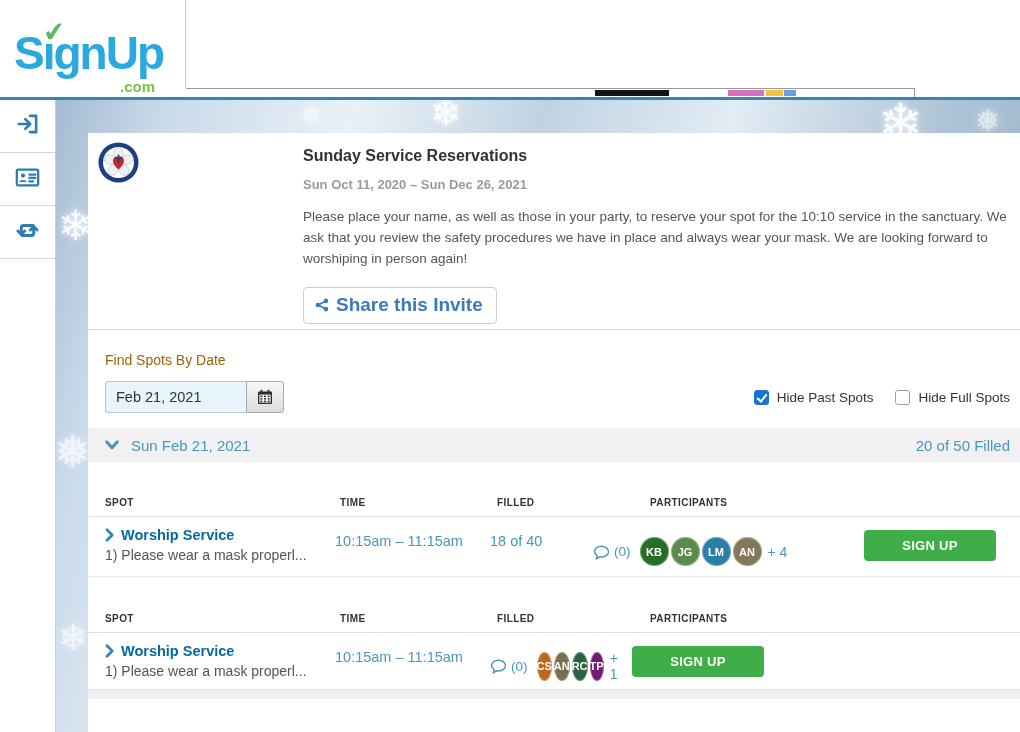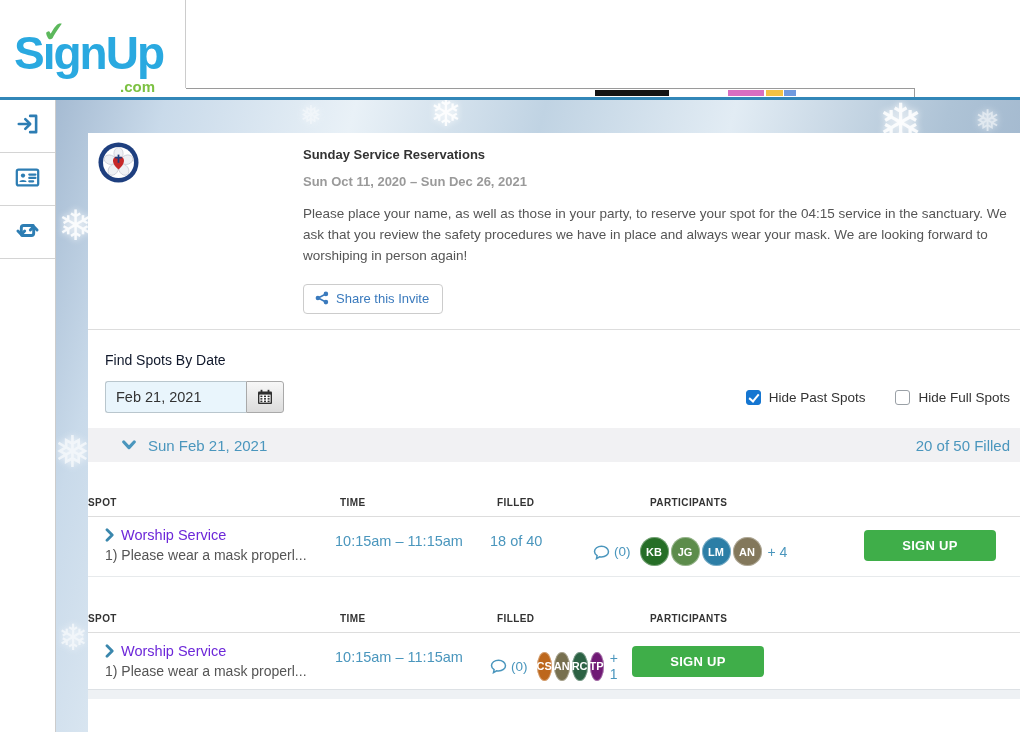--- a/index.html
+++ b/index.html
@@ -43,69 +43,69 @@
   .side-cell svg { stroke:#2d7db3; }
 
   
   .card { position:absolute; left:88px; top:133px; width:932px; height:599px;
           background:#fff; z-index:3; }
 
   
   .event-header { position:relative; height:197px; border-bottom:1px solid #ddd;
                   padding:14px 10px 0 215px; }
   .org-logo { position:absolute; left:10px; top:9px; width:41px; height:41px; }
-  .event-title { font-size:13px; font-weight:bold; color:#333; }
+  .event-title { font-size:16px; font-weight:bold; color:#333; }
   .event-dates { margin-top:12px; font-size:13px; font-weight:bold; color:#9a9a9a; }
   .event-desc { margin-top:15px; width:710px; font-size:13.5px; color:#555; line-height:1.55; }
   .share-btn { margin-top:17px; display:inline-flex; align-items:center; gap:7px;
                padding:6px 13px 7px 11px; background:#fff; border:1px solid #ccc;
-               border-radius:4px; color:#3a7abd; font-size:13px; cursor:pointer;
-               font-family:"Liberation Sans",sans-serif; }
+               border-radius:4px; color:#3a7abd; font-size:19px; cursor:pointer;
+               font-family:"Liberation Sans",sans-serif;font-weight:bold; }
 
   
   .filters { padding:22px 10px 0 17px; height:98px; }
-  .find-label { font-size:14px; color:#0f172a; }
+  .find-label { font-size:14px; color:#a16207; }
   .filters-row { display:flex; justify-content:space-between; align-items:center; margin-top:13px; }
   .date-group { display:flex; }
   .date-input { width:141px; height:32px; background:#e9f5fc; border:1px solid #b9c6cd;
                 border-right:none; border-radius:3px 0 0 3px; padding:0 10px;
                 font-size:14.5px; color:#333; font-family:"Liberation Sans",sans-serif; }
   .cal-btn { width:38px; height:32px; border:1px solid #a9a9a9; border-radius:0 3px 3px 0;
              background:linear-gradient(#f7f7f7,#dcdcdc); display:flex; align-items:center;
              justify-content:center; cursor:pointer; }
-  .check-group { display:flex; align-items:center; gap:30px; }
+  .check-group { display:flex; align-items:center; gap:22px; }
   .check-item { display:flex; align-items:center; gap:8px; cursor:pointer; }
   .checkbox { width:15px; height:15px; border:1px solid #9aa0a6; border-radius:3px;
               background:#fff; position:relative; display:inline-block; }
   .checkbox.checked { background:#1576d1; border-color:#1576d1; }
   .checkbox.checked::after { content:""; position:absolute; left:4.5px; top:1.5px;
               width:4px; height:8px; border:solid #fff; border-width:0 2px 2px 0;
               transform:rotate(40deg); }
   .check-label { font-size:13.5px; color:#333; }
 
   
   .section-bar { height:34px; background:#f1f1f3; display:flex; align-items:center;
-                 padding:0 10px 0 34px; cursor:pointer; }
+                 padding:0 10px 0 17px; cursor:pointer; }
   .section-bar .chev { margin-right:12px; display:flex; }
   .section-date { font-size:15px; color:#4a96bd; }
   .section-filled { margin-left:auto; font-size:15px; color:#4a96bd; }
 
   
   .thead, .trow { display:grid; grid-template-columns:247px 155px 103px 195px 1fr; }
   .thead { height:55px; align-items:end; padding-bottom:8px; border-bottom:1px solid #ddd; }
   .th { font-size:10px; font-weight:bold; color:#333; letter-spacing:.4px; }
-  .th-spot { }
+  .th-spot { padding-left:17px; }
   .th-time { padding-left:5px; }
   .th-filled { padding-left:7px; }
   .th-participants { padding-left:57px; }
 
   .trow { height:60px; border-bottom:1px solid #e7eaec; }
   .cell-spot { padding:10px 0 0 17px; }
   .spot-name { display:flex; align-items:center; gap:7px; font-size:14.5px;
-               font-weight:normal; color:#6d28d9; cursor:pointer; }
+               font-weight:bold; color:#0369a1; cursor:pointer; }
   .spot-note { margin-top:4px; font-size:14px; color:#555; }
   .cell-time, .cell-filled { padding-top:16px; font-size:14.5px; color:#4a96bd; }
   .cell-participants { padding-top:10px; display:flex; align-items:center; }
   .comments { display:flex; align-items:center; gap:4px; color:#4a96bd; font-size:13.5px;
               cursor:pointer; margin-right:9px; }
   .avatar { width:29px; height:29px; border-radius:50%; color:#fff; font-size:11px;
             font-weight:bold; display:flex; align-items:center; justify-content:center;
             margin-right:2px; cursor:pointer; box-shadow:inset 0 0 0 1px rgba(255,255,255,.35); }
   .more-count { margin-left:4px; font-size:14px; color:#4a96bd; cursor:pointer; }
   .cell-action { display:flex; justify-content:flex-end; padding-right:24px; }
@@ -194,21 +194,21 @@
           <ellipse cx="15.2" cy="27.7" rx="4.6" ry="6" transform="rotate(216 15.2 27.7)"></ellipse>
           <ellipse cx="12" cy="17.7" rx="4.6" ry="6" transform="rotate(288 12 17.7)"></ellipse>
         </g>
         <path d="M20.5 27.5 C14.2 22.6 13.6 16.8 17.2 15.1 C19.2 14.2 20.5 15.8 20.5 17 C20.5 15.8 21.8 14.2 23.8 15.1 C27.4 16.8 26.8 22.6 20.5 27.5 Z" fill="#c62828"></path>
         <rect x="19.6" y="12.6" width="1.8" height="8.2" fill="#1e3f7f"></rect>
         <rect x="17.2" y="14.8" width="6.6" height="1.7" fill="#1e3f7f"></rect>
       </svg>
     </span>
     <div class="event-title">Sunday Service Reservations</div>
     <div class="event-dates">Sun Oct 11, 2020 – Sun Dec 26, 2021</div>
-    <div class="event-desc">Please place your name, as well as those in your party, to reserve your spot for the 04:15 service in the sanctuary. We ask that you review the safety procedures we have in place and always wear your mask. We are looking forward to worshiping in person again!</div>
+    <div class="event-desc">Please place your name, as well as those in your party, to reserve your spot for the 10:10 service in the sanctuary. We ask that you review the safety procedures we have in place and always wear your mask. We are looking forward to worshiping in person again!</div>
     <button class="share-btn">
       <span style="display:flex;">
         <svg width="14" height="14" viewBox="0 0 14 14">
           <g stroke="#3a7abd" stroke-width="1.5">
             <line x1="3.2" y1="7" x2="10.8" y2="3"></line>
             <line x1="3.2" y1="7" x2="10.8" y2="11"></line>
           </g>
           <circle cx="10.9" cy="2.9" r="2.3" fill="#3a7abd"></circle>
           <circle cx="2.9" cy="7" r="2.3" fill="#3a7abd"></circle>
           <circle cx="10.9" cy="11.1" r="2.3" fill="#3a7abd"></circle>

